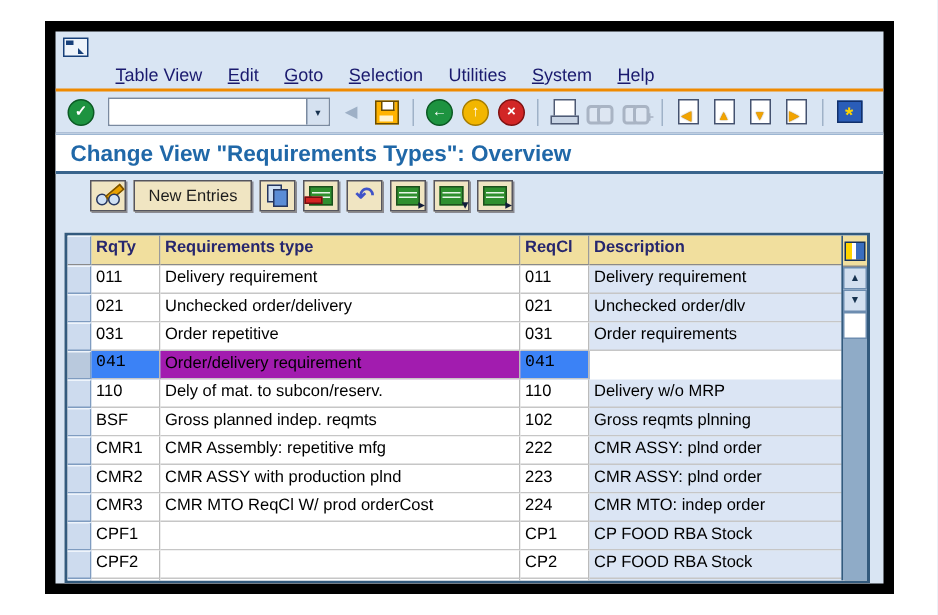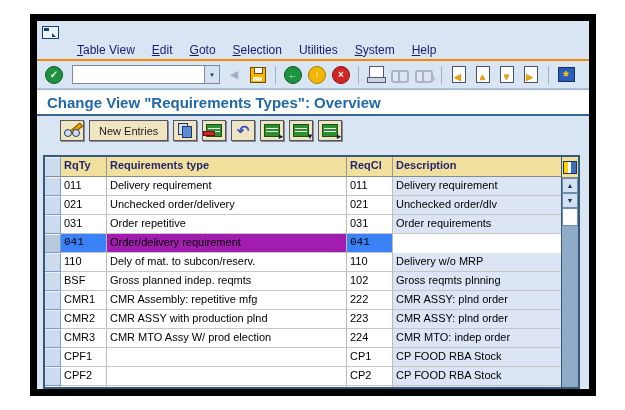--- a/index.html
+++ b/index.html
@@ -292,21 +292,21 @@
           <div class="trow">
             <div class="td cw-sel"></div>
             <div class="td cw-rqty">CMR2</div>
             <div class="td cw-type">CMR ASSY with production plnd</div>
             <div class="td cw-reqcl">223</div>
             <div class="td cw-desc">CMR ASSY: plnd order</div>
           </div>
           <div class="trow">
             <div class="td cw-sel"></div>
             <div class="td cw-rqty">CMR3</div>
-            <div class="td cw-type">CMR MTO Assy W/ prod election</div>
+            <div class="td cw-type">CMR MTO ReqCl W/ prod orderCost</div>
             <div class="td cw-reqcl">224</div>
             <div class="td cw-desc">CMR MTO: indep order</div>
           </div>
           <div class="trow">
             <div class="td cw-sel"></div>
             <div class="td cw-rqty">CPF1</div>
             <div class="td cw-type"></div>
             <div class="td cw-reqcl">CP1</div>
             <div class="td cw-desc">CP FOOD RBA Stock</div>
           </div>

